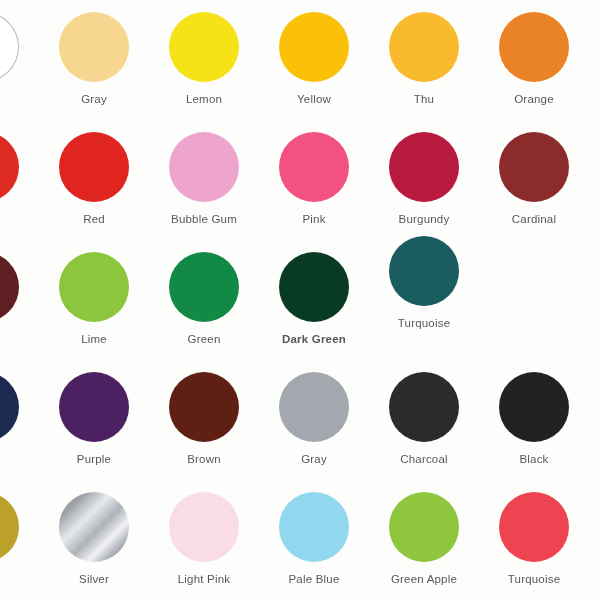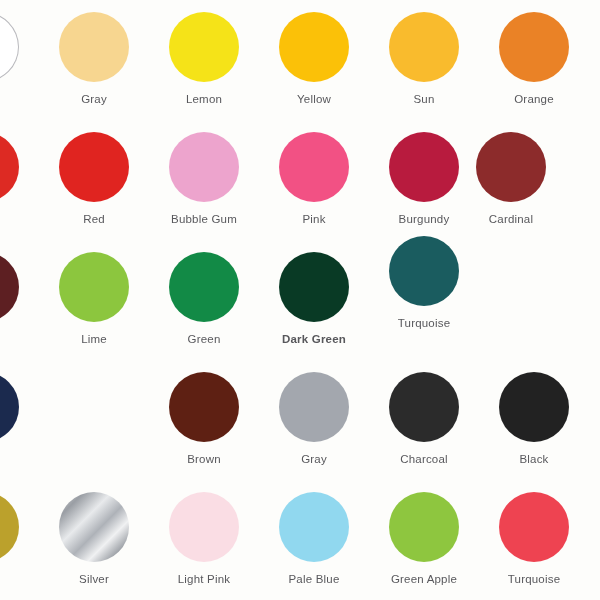--- a/index.html
+++ b/index.html
@@ -61,21 +61,21 @@
     <div class="swatch" style="left: 259px; top: 12px;">
       <div class="swatch-dot" style="width: 70px; height: 70px; background: rgb(251, 193, 8);"></div>
       <div class="swatch-label" style="color: rgb(88, 88, 92);">Yellow</div>
     </div>
     <div class="swatch" style="left: 149px; top: 12px;">
       <div class="swatch-dot" style="width: 70px; height: 70px; background: rgb(245, 227, 24);"></div>
       <div class="swatch-label" style="color: rgb(88, 88, 92);">Lemon</div>
     </div>
     <div class="swatch" style="left: 369px; top: 12px;">
       <div class="swatch-dot" style="width: 70px; height: 70px; background: rgb(249, 187, 45);"></div>
-      <div class="swatch-label" style="color: rgb(88, 88, 92);">Sun</div>
+      <div class="swatch-label" style="color: rgb(88, 88, 92);">Thu</div>
     </div>
     <div class="swatch" style="left: 479px; top: 12px;">
       <div class="swatch-dot" style="width: 70px; height: 70px; background: rgb(234, 130, 38);"></div>
       <div class="swatch-label" style="color: rgb(88, 88, 92);">Orange</div>
     </div>
     <div class="swatch" style="left: 589px; top: 12px;"></div>
     <div class="swatch" style="left: -71px; top: 132px;">
       <div class="swatch-dot" style="width: 70px; height: 70px; background: rgb(221, 42, 35);"></div>
       <div class="swatch-label" style="color: rgb(88, 88, 92);"></div>
     </div>
@@ -88,21 +88,21 @@
       <div class="swatch-label" style="color: rgb(88, 88, 92);">Bubble Gum</div>
     </div>
     <div class="swatch" style="left: 259px; top: 132px;">
       <div class="swatch-dot" style="width: 70px; height: 70px; background: rgb(242, 81, 132);"></div>
       <div class="swatch-label" style="color: rgb(88, 88, 92);">Pink</div>
     </div>
     <div class="swatch" style="left: 369px; top: 132px;">
       <div class="swatch-dot" style="width: 70px; height: 70px; background: rgb(184, 27, 62);"></div>
       <div class="swatch-label" style="color: rgb(88, 88, 92);">Burgundy</div>
     </div>
-    <div class="swatch" style="left: 456px; top: 132px; justify-content: space-between;">
+    <div class="swatch" style="left: 479px; top: 132px; justify-content: space-between;">
       <div class="swatch-dot" style="width: 70px; height: 70px; background: rgb(140, 43, 43);"></div>
       <div class="swatch-label" style="color: rgb(88, 88, 92);">Cardinal</div>
     </div>
     <div class="swatch" style="left: 589px; top: 132px;">
       <div class="swatch-label" style="color: rgb(88, 88, 92);"></div>
     </div>
     <div class="swatch" style="left: -71px; top: 252px;">
       <div class="swatch-dot" style="width: 70px; height: 70px; background: rgb(93, 31, 34);"></div>
     </div>
     <div class="swatch" style="left: 39px; top: 252px;">
@@ -120,20 +120,24 @@
     <div class="swatch" style="left: 369px; top: 236px;">
       <div class="swatch-dot" style="width: 70px; height: 70px; background: rgb(26, 92, 95);"></div>
       <div class="swatch-label" style="color: rgb(88, 88, 92);">Turquoise</div>
     </div>
     <div class="swatch" style="left: 589px; top: 252px;">
       <div class="swatch-label" style="color: rgb(88, 88, 92);"></div>
     </div>
     <div class="swatch" style="left: -71px; top: 372px;">
       <div class="swatch-dot" style="width: 70px; height: 70px; background: rgb(27, 42, 78);"></div>
       <div class="swatch-label" style="color: rgb(88, 88, 92);"></div>
+    </div>
+    <div class="swatch" style="left: 39px; top: 372px;">
+      <div class="swatch-dot" style="width: 70px; height: 70px; background: rgb(76, 33, 97);"></div>
+      <div class="swatch-label" style="color: rgb(88, 88, 92);">Purple</div>
     </div>
     <div class="swatch" style="left: 149px; top: 372px;">
       <div class="swatch-dot" style="width: 70px; height: 70px; background: rgb(94, 32, 19);"></div>
       <div class="swatch-label" style="color: rgb(88, 88, 92);">Brown</div>
     </div>
     <div class="swatch" style="left: 259px; top: 372px; align-items: center;">
       <div class="swatch-dot" style="width: 70px; height: 70px; background: rgb(163, 167, 174);"></div>
       <div class="swatch-label" style="color: rgb(88, 88, 92);">Gray</div>
     </div>
     <div class="swatch" style="left: 369px; top: 372px;">

